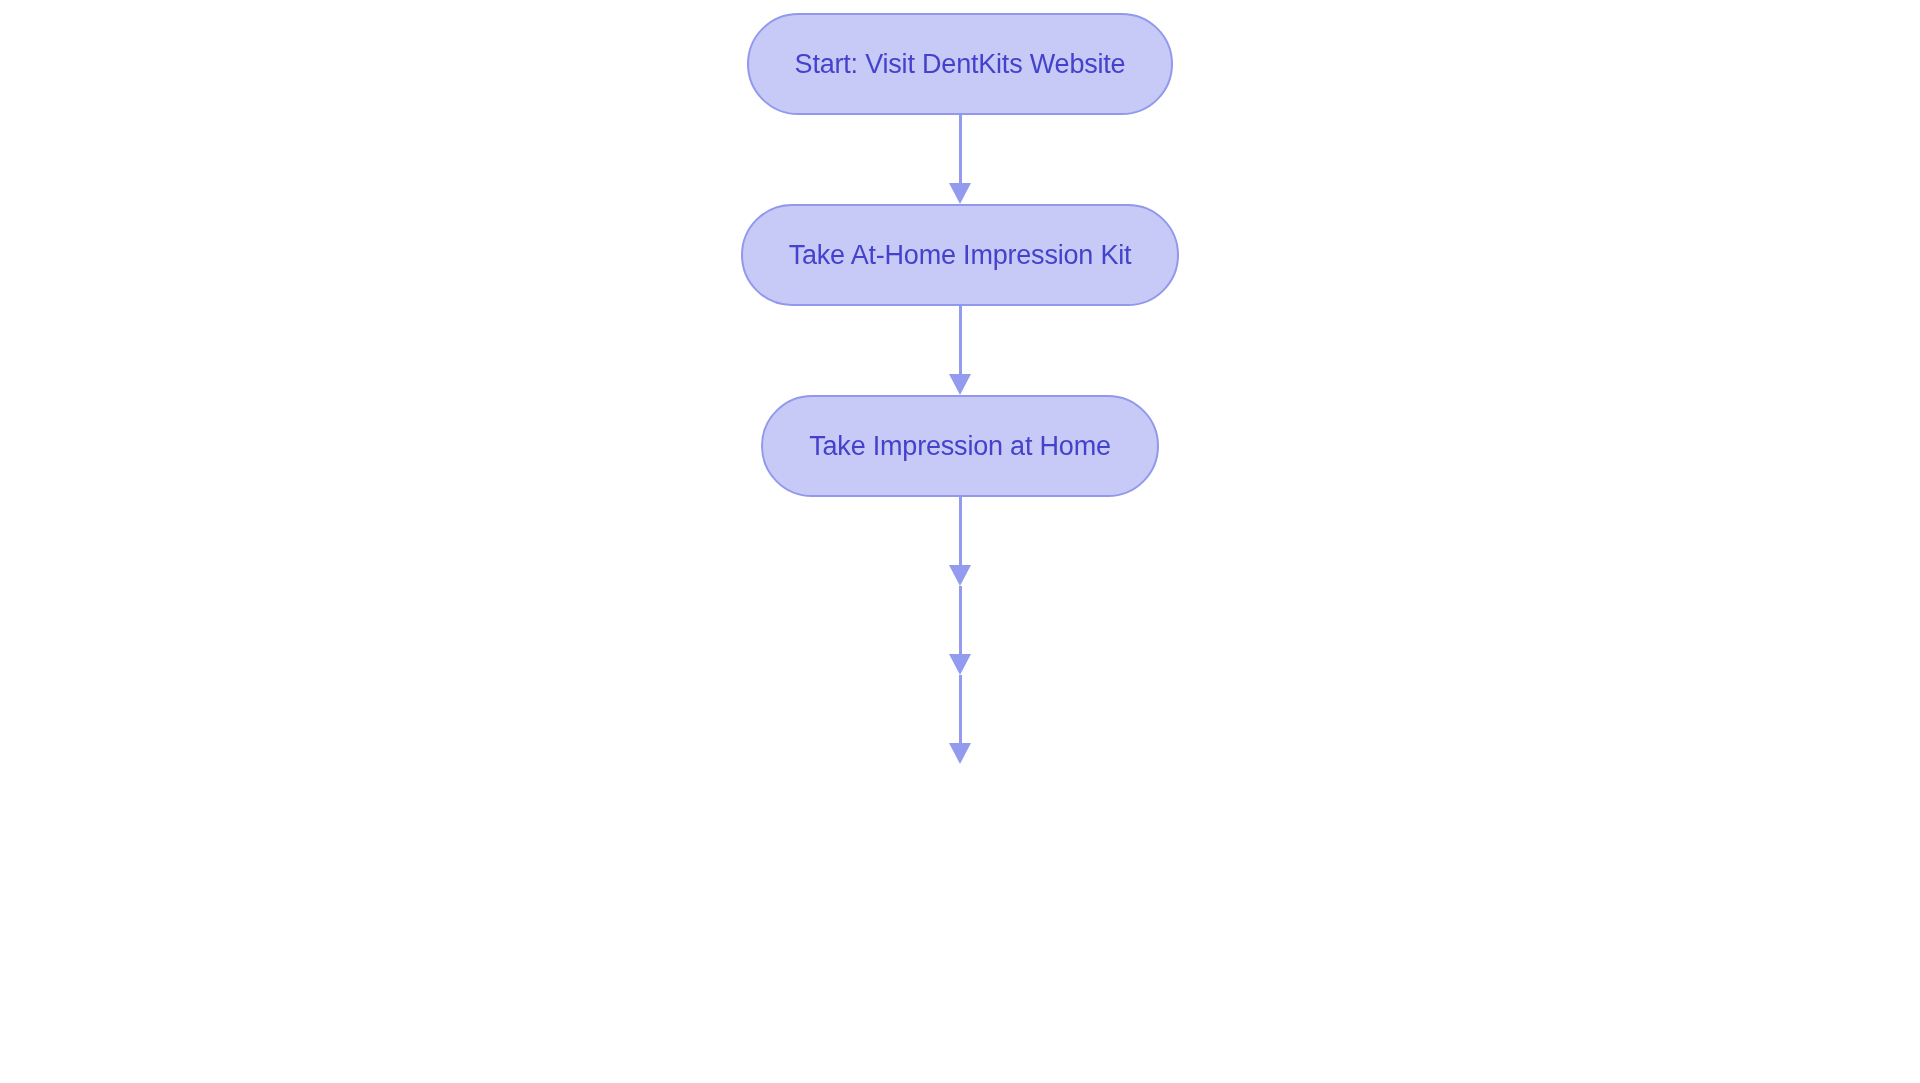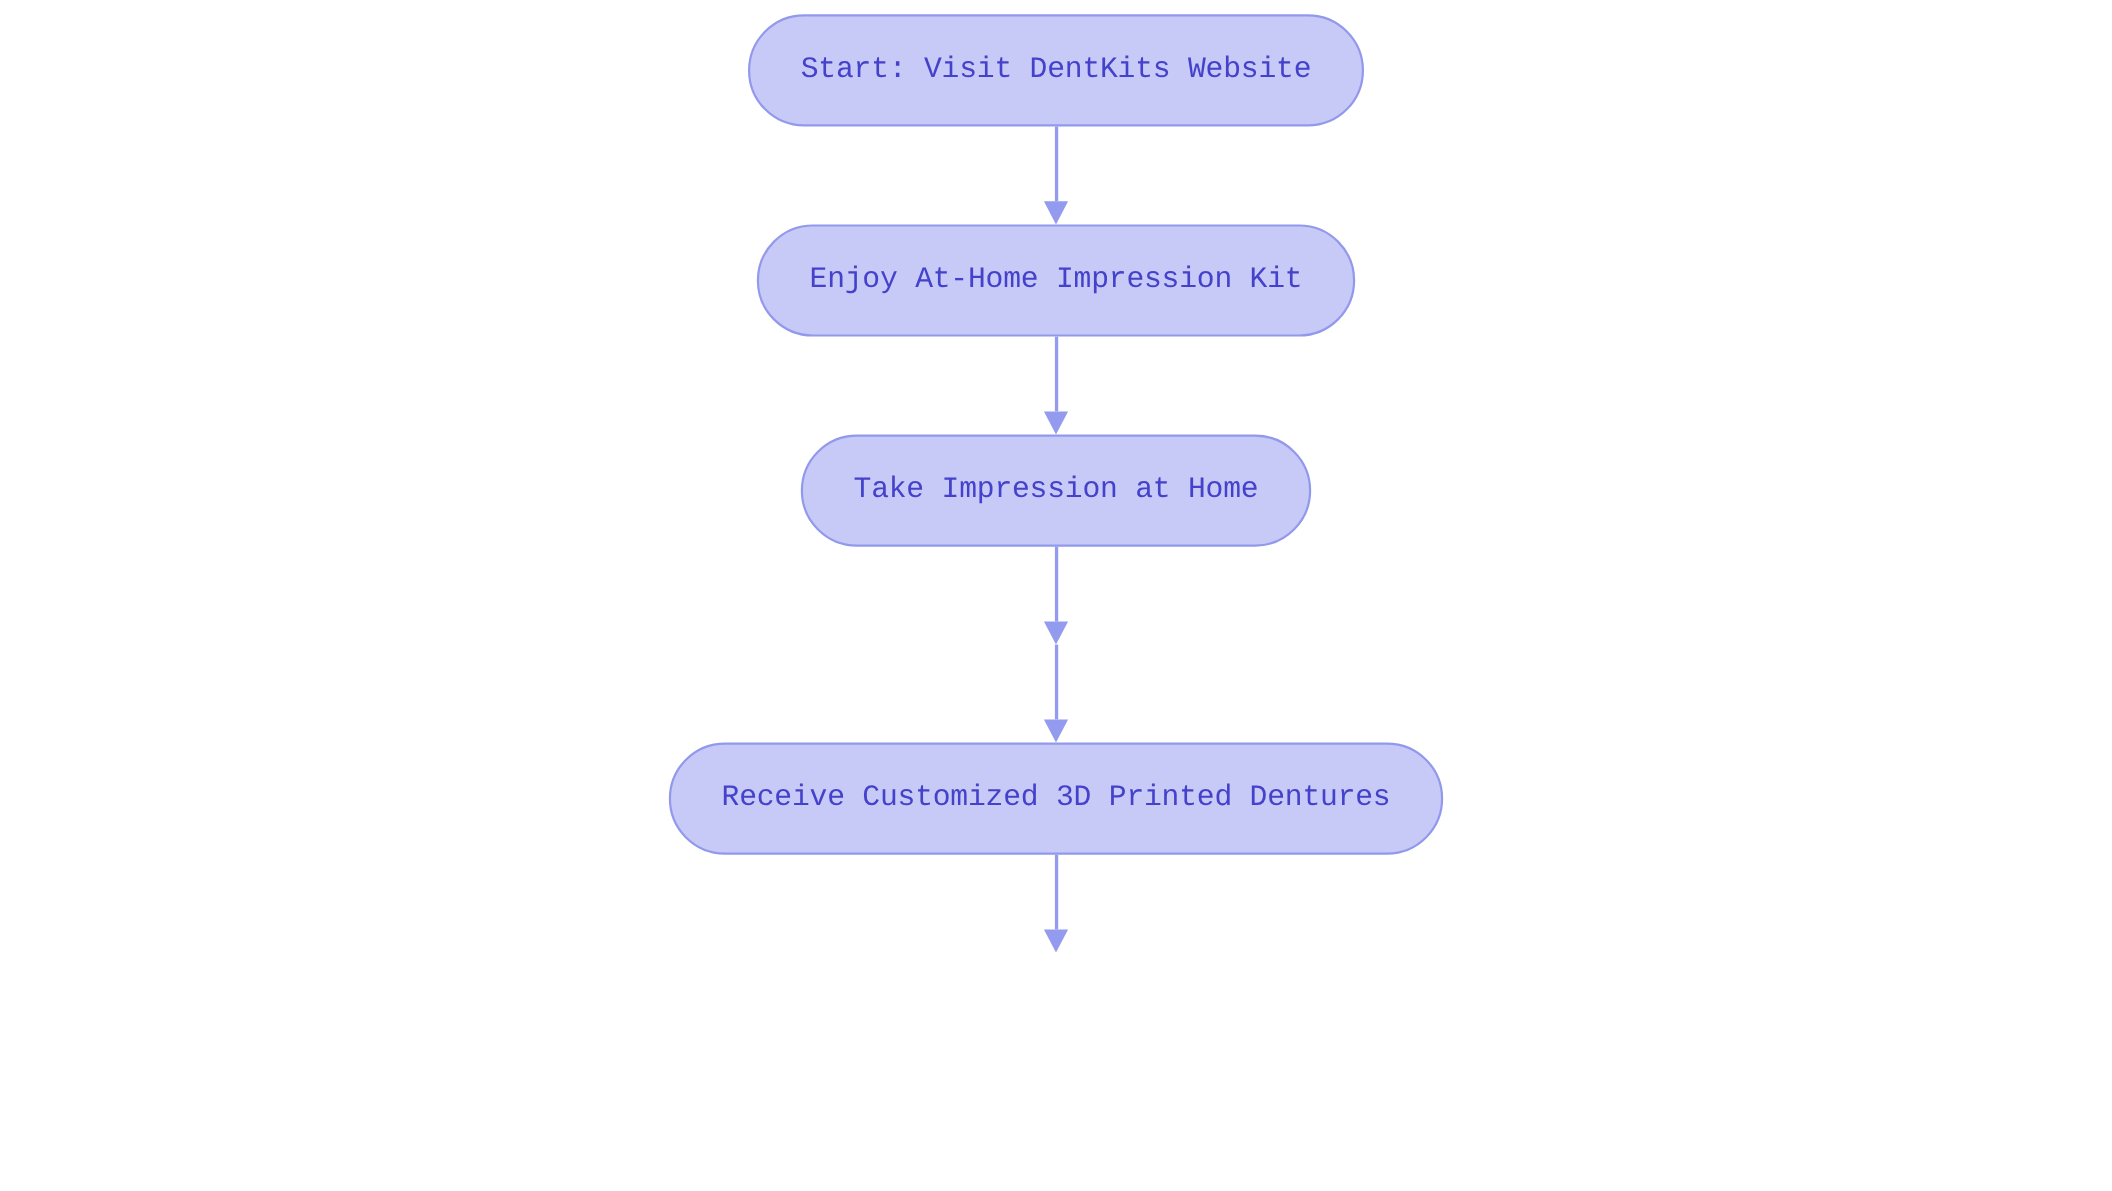--- a/index.html
+++ b/index.html
@@ -2,21 +2,21 @@
 <html style="--bg: #ffffff; --node-fill: #c7c9f6; --node-border: #9299ec; --node-text: #4442cb; --arrow: #939bee;"><head>
 <meta charset="utf-8">
 <style>
   :root {
     --bg: #ffffff;
     --node-fill: #c7c9f6;
     --node-border: #9299ec;
     --node-text: #4442cb;
     --arrow: #939bee;
   }
-  * { margin: 0; padding: 0; box-sizing: border-box; font-family: Liberation Mono, monospace; }
+  * { margin: 0; padding: 0; box-sizing: border-box; }
   html, body {
     width: 1920px;
     height: 1083px;
     background: var(--bg);
     overflow: hidden;
     font-family: "Liberation Sans", sans-serif;
   }
   .flowchart {
     width: 100%;
     height: 100%;
@@ -70,21 +70,21 @@
   <div class="node">
     <span class="node-label">Start: Visit DentKits Website</span>
   </div>
 
   <div class="connector">
     <div class="arrow-shaft"></div>
     <div class="arrow-head"></div>
   </div>
 
   <div class="node">
-    <span class="node-label">Enjoy At-Home Impression Kit</span>
+    <span class="node-label">Take At-Home Impression Kit</span>
   </div>
 
   <div class="connector">
     <div class="arrow-shaft"></div>
     <div class="arrow-head"></div>
   </div>
 
   <div class="node">
     <span class="node-label">Take Impression at Home</span>
   </div>
@@ -93,22 +93,19 @@
     <div class="arrow-shaft"></div>
     <div class="arrow-head"></div>
   </div>
 
 
   <div class="connector">
     <div class="arrow-shaft"></div>
     <div class="arrow-head"></div>
   </div>
 
-  <div class="node">
-    <span class="node-label">Receive Customized 3D Printed Dentures</span>
-  </div>
 
   <div class="connector">
     <div class="arrow-shaft"></div>
     <div class="arrow-head"></div>
   </div>
 
 </main>
 
 </body></html>

